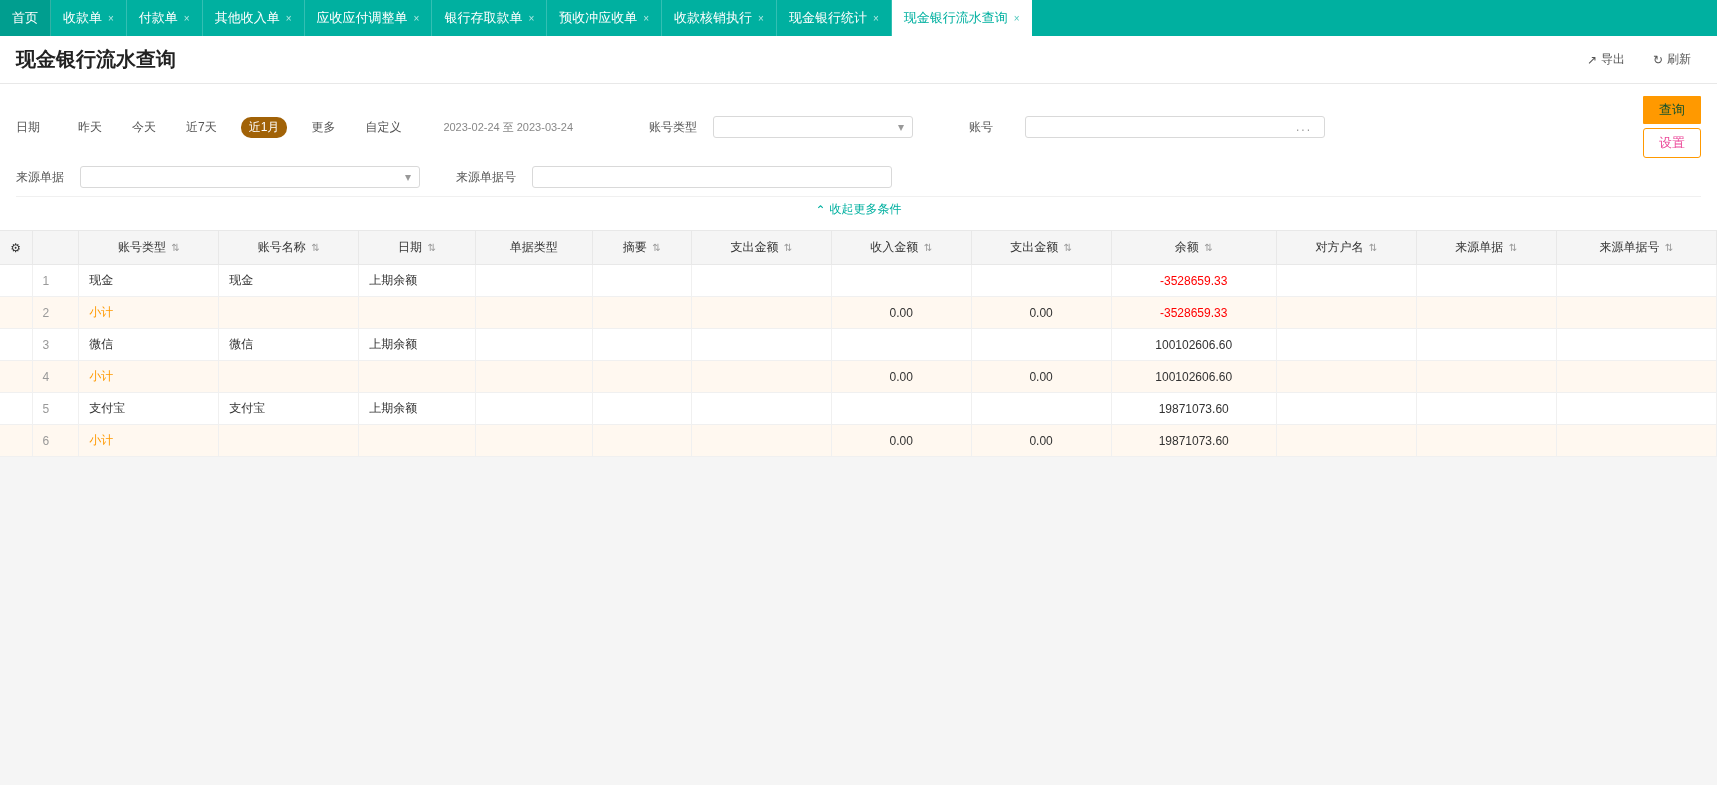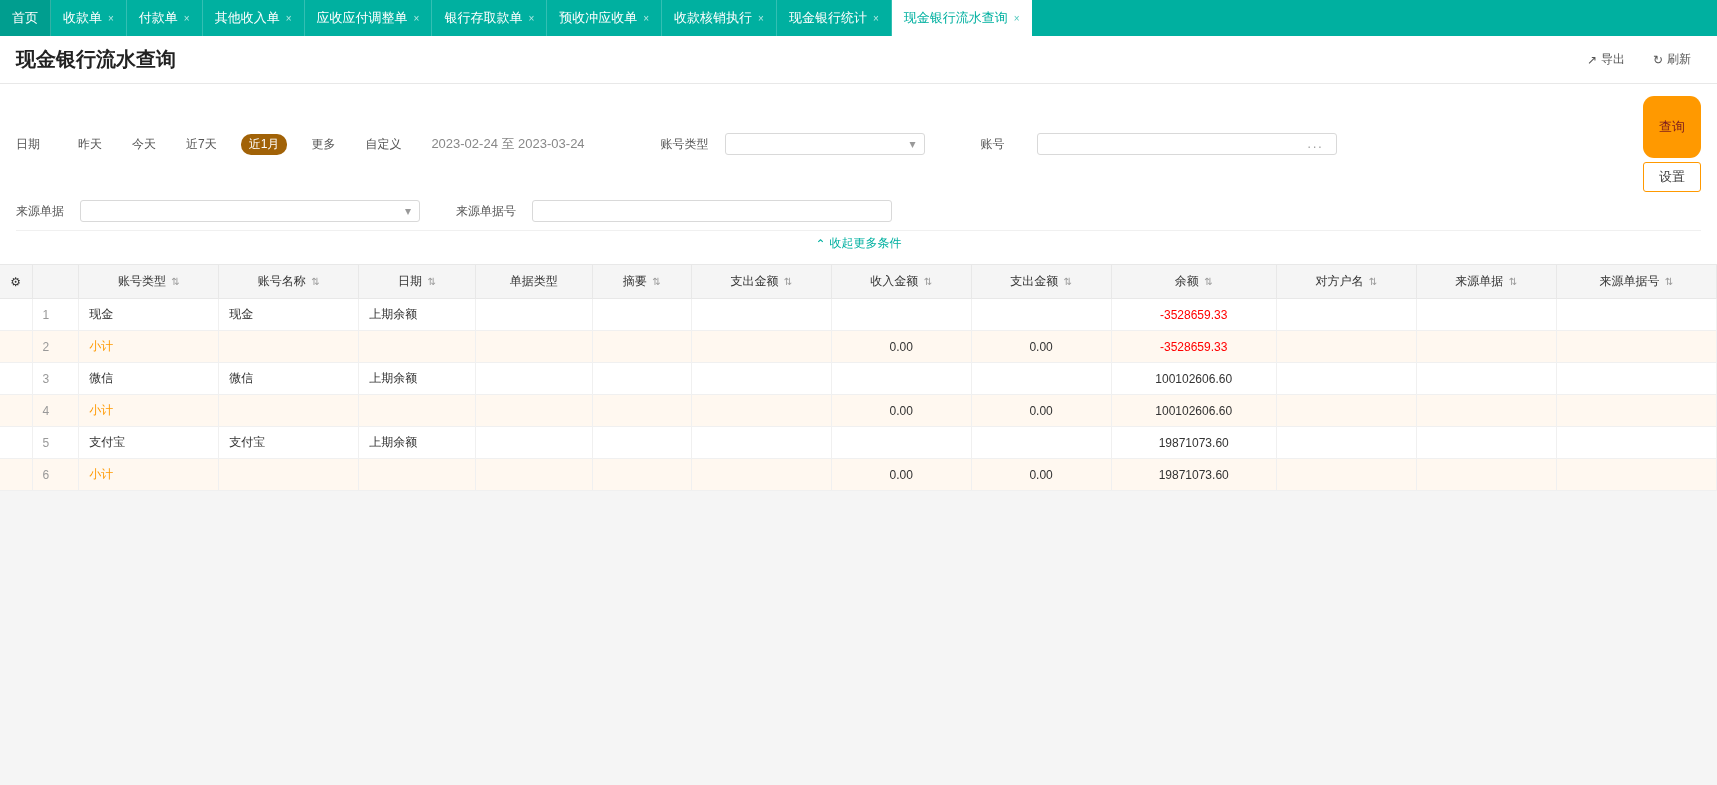--- a/index.html
+++ b/index.html
@@ -68,39 +68,39 @@
       gap: 16px;
     }
     .filter-label { color: #555; min-width: 40px; }
     .date-options { display: flex; align-items: center; gap: 18px; }
     .date-option {
       padding: 2px 6px; border-radius: 3px; cursor: pointer; color: #555;
     }
     .date-option.active {
       background: #a16207; color: #fff; border-radius: 10px; padding: 2px 8px;
     }
-    .date-range { color: #888; font-size: 13px; margin-left: 8px; }
+    .date-range { color: #888; font-size: 11px; margin-left: 20px; }
     .filter-select {
       display: flex; align-items: center; gap: 4px;
       border: 1px solid #d9d9d9; border-radius: 3px;
       padding: 3px 8px; min-width: 140px; cursor: pointer;
       background: #fff; color: #555;
     }
     .filter-select .chevron { color: #999; margin-left: auto; }
     .filter-input {
       border: 1px solid #d9d9d9; border-radius: 3px;
       padding: 3px 8px; min-width: 200px; background: #fff; color: #555;
     }
     .dots-btn { color: #999; cursor: pointer; padding: 0 4px; letter-spacing: 2px; }
     .query-btn {
-      background: #f90; color: #7f1d1d; border: none; border-radius: 11px;
-      padding: 22px 16px; cursor: pointer; font-size: 13px;
+      background: #f90; color: #14532d; border: none; border-radius: 1px;
+      padding: 5px 16px; cursor: pointer; font-size: 13px;
     }
     .settings-btn {
-      background: #fff; color: #404040; border: 1px solid #f90; border-radius: 3px;
+      background: #fff; color: #ec4899; border: 1px solid #f90; border-radius: 3px;
       padding: 5px 14px; cursor: pointer; font-size: 13px;
     }
     .right-btns { display: flex; flex-direction: column; gap: 4px; margin-left: auto; }
     .collapse-bar {
       display: flex; align-items: center; justify-content: center;
       padding: 4px 0; color: #00b0a0; cursor: pointer; font-size: 12px; gap: 4px;
       border-top: 1px solid #f0f0f0; margin-top: 4px;
     }
 
     

